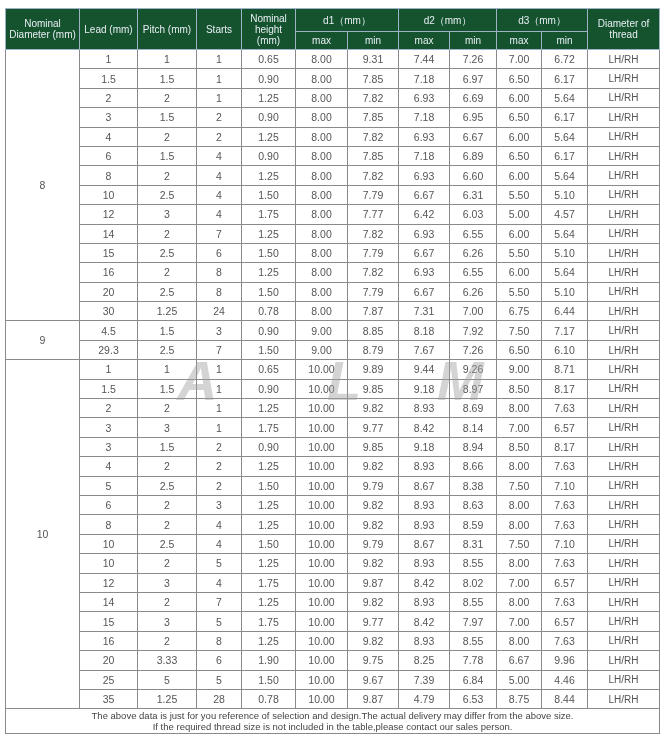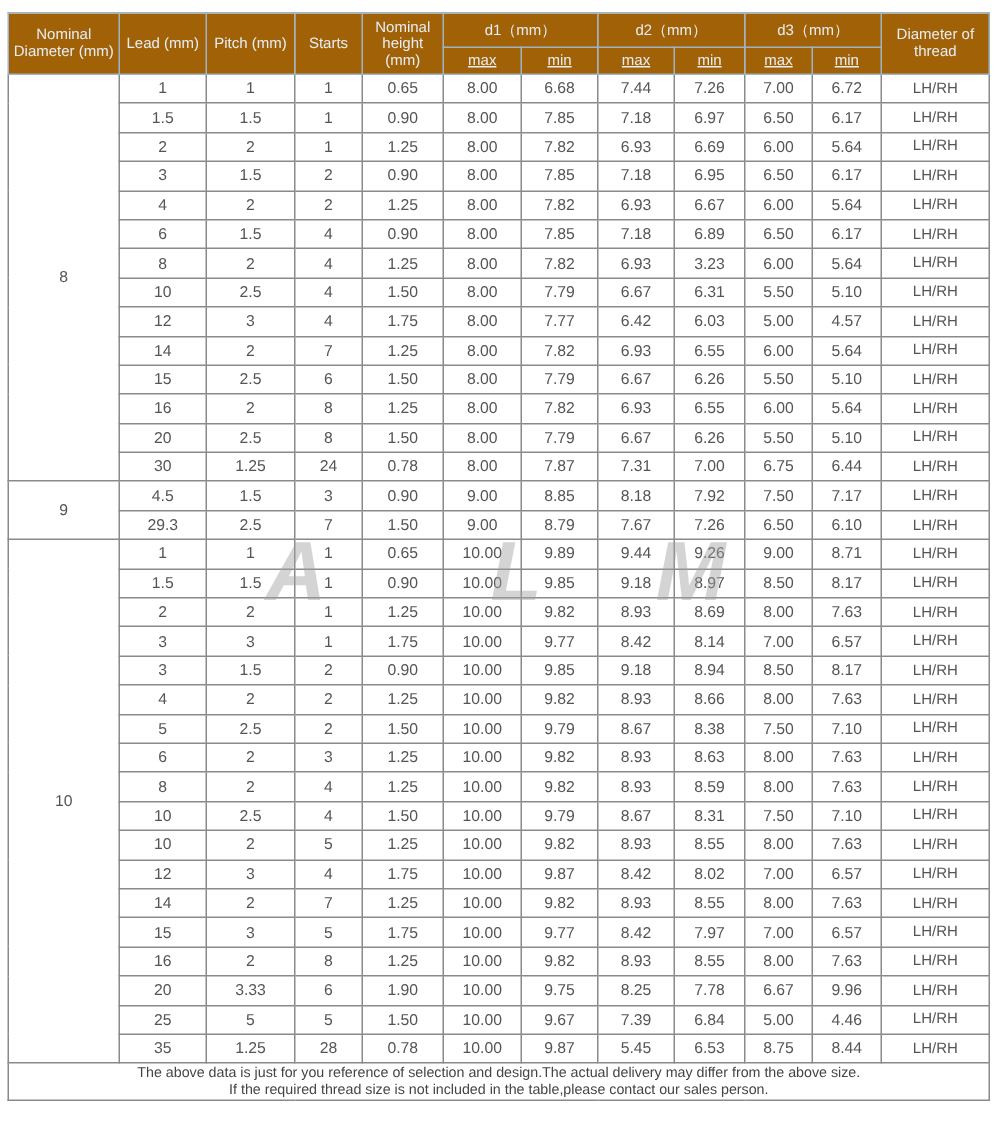--- a/index.html
+++ b/index.html
@@ -1,22 +1,22 @@
 <!DOCTYPE html>
 <html><head>
 <meta charset="utf-8">
 <style>
   html, body { margin: 0; padding: 0; background: #ffffff; }
   body { width: 666px; height: 750px; position: relative; overflow: hidden; font-family: "Liberation Sans", "DejaVu Sans", sans-serif; }
   #wrap { position: absolute; left: 5px; top: 8px; width: 654px; }
   table { border-collapse: collapse; width: 654px; table-layout: fixed; }
   td, th { border: 1px solid #8a8a8a; text-align: center; vertical-align: middle; padding: 0; font-weight: normal; }
-  thead th { background: #a16207; color: #e8eef5; font-size: 10px; line-height: 11px; border-color: #9fb3c8; }
+  thead th { background: #14532d; color: #e8eef5; font-size: 10px; line-height: 11px; border-color: #9fb3c8; }
   thead tr.h1 th { height: 22px; }
-  thead tr.h2 th { height: 17px; text-decoration: underline; }
+  thead tr.h2 th { height: 17px; }
   tbody td { height: 18.4px; font-size: 10.5px; color: #555555; }
   tbody td.dir { font-size: 10px; }
   tbody td.nom { font-size: 10.5px; color: #555; }
   tfoot td { font-size: 9.5px; color: #444; line-height: 11px; height: 24px; }
   .watermark { position: absolute; font-size: 56px; font-weight: bold; font-style: italic; color: rgba(160,160,160,0.45); pointer-events: none; font-family: "Liberation Sans", sans-serif; }
 </style>
 </head>
 <body>
 
 <div id="wrap">
@@ -57,21 +57,21 @@
       </tr>
     </thead>
     <tbody id="tbody">
         <tr>
           <td class="nom" rowspan="14">8</td>
           <td>1</td>
           <td>1</td>
           <td>1</td>
           <td>0.65</td>
           <td>8.00</td>
-          <td>6.68</td>
+          <td>9.31</td>
           <td>7.44</td>
           <td>7.26</td>
           <td>7.00</td>
           <td>6.72</td>
           <td class="dir">LH/RH</td>
         </tr>
         <tr>
           <td>1.5</td>
           <td>1.5</td>
           <td>1</td>
@@ -137,21 +137,21 @@
           <td class="dir">LH/RH</td>
         </tr>
         <tr>
           <td>8</td>
           <td>2</td>
           <td>4</td>
           <td>1.25</td>
           <td>8.00</td>
           <td>7.82</td>
           <td>6.93</td>
-          <td>3.23</td>
+          <td>6.60</td>
           <td>6.00</td>
           <td>5.64</td>
           <td class="dir">LH/RH</td>
         </tr>
         <tr>
           <td>10</td>
           <td>2.5</td>
           <td>4</td>
           <td>1.50</td>
           <td>8.00</td>
@@ -489,21 +489,21 @@
           <td>4.46</td>
           <td class="dir">LH/RH</td>
         </tr>
         <tr>
           <td>35</td>
           <td>1.25</td>
           <td>28</td>
           <td>0.78</td>
           <td>10.00</td>
           <td>9.87</td>
-          <td>5.45</td>
+          <td>4.79</td>
           <td>6.53</td>
           <td>8.75</td>
           <td>8.44</td>
           <td class="dir">LH/RH</td>
         </tr>
       </tbody>
     <tfoot>
       <tr>
         <td colspan="12">
           <div>The above data is just for you reference of selection and design.The actual delivery may differ from the above size.</div>

